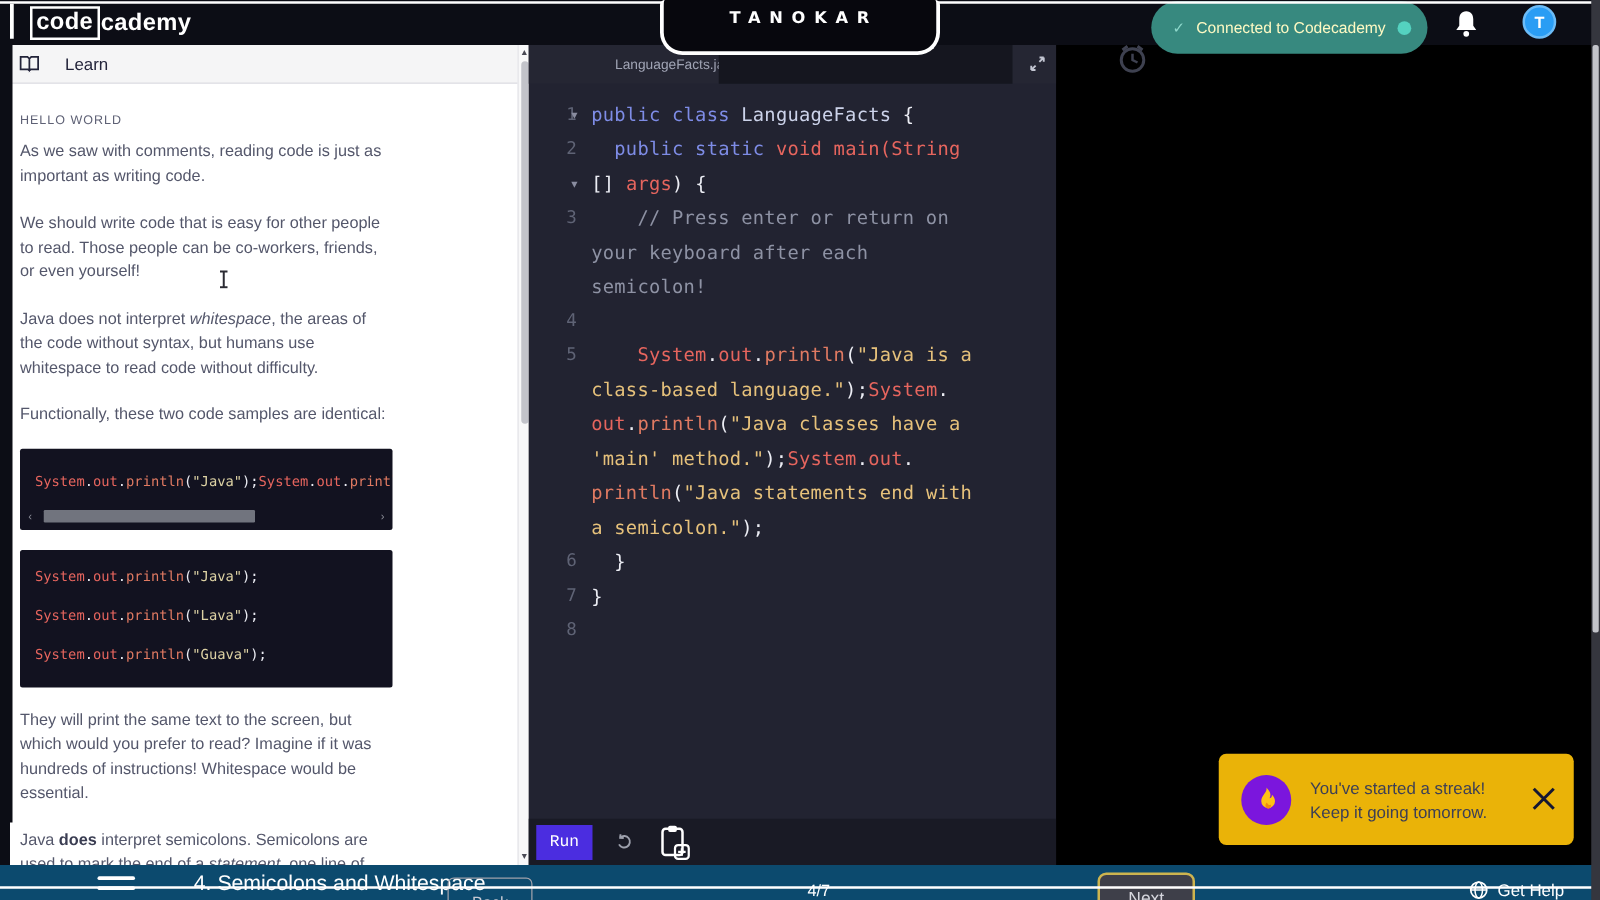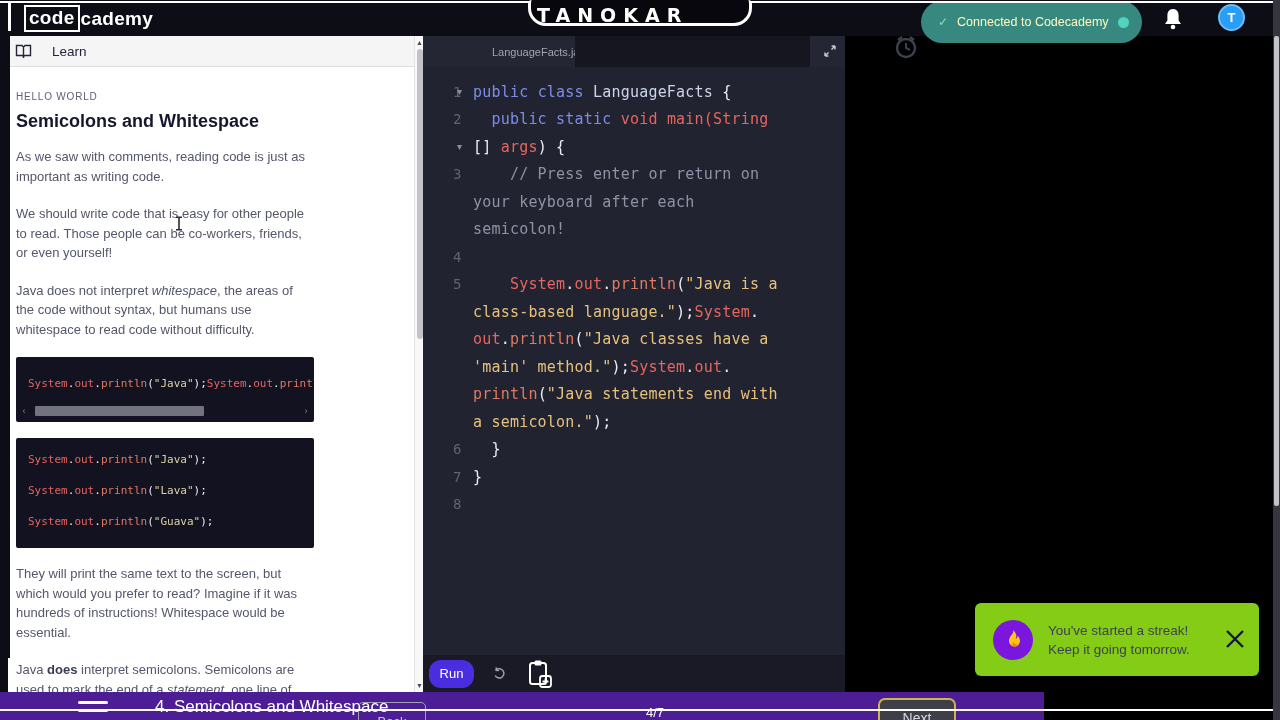--- a/index.html
+++ b/index.html
@@ -5,24 +5,24 @@
   * { box-sizing: border-box; margin: 0; padding: 0; }
   html,body { width:1280px; height:720px; overflow:hidden; }
   body { position:relative; background:#000; font-family:"Liberation Sans", sans-serif; }
 
   
   .frame-top { position:absolute; left:0; right:0; top:1px; height:2px; background:#fff; z-index:5; }
   .frame-bottom { position:absolute; left:0; right:0; top:709px; height:2px; background:#fff; z-index:7; }
   .frame-left-strip { position:absolute; left:0; top:0; width:10px; height:720px; background:#0c0d15; z-index:4; }
   .frame-left-a { position:absolute; left:8px; top:3px; width:3px; height:28px; background:#fff; z-index:5; }
   .frame-left-b { position:absolute; left:8px; top:658px; width:3px; height:53px; background:#fff; z-index:5; }
-  .watermark { position:absolute; left:528px; top:0; width:224px; height:26px; background:#07070d;
+  .watermark { position:absolute; left:528px; top:0; width:224px; height:44px; background:#07070d;
     border:3px solid #fff; border-top:none; border-radius:4px 4px 18px 18px; color:#fff; z-index:6;
-    font-family:"DejaVu Sans", sans-serif; font-weight:bold; font-size:19px; letter-spacing:7px;
-    line-height:30px; padding-left:6px; }
+    font-family:"DejaVu Sans", sans-serif; font-weight:bold; font-size:13px; letter-spacing:7px;
+    text-align:center; line-height:30px; padding-left:6px; }
 
   
   .navbar { position:absolute; left:0; top:0; width:1280px; height:36px; background:#0c0d15; z-index:3; }
   .logo { position:absolute; left:24px; top:5px; display:flex; align-items:center; color:#fff;
     font-weight:bold; font-size:19px; letter-spacing:.3px;text-align:center; }
   .logo-code { border:2px solid #fff; padding:0 3px 1px 3px; }
   .logo-rest { padding-left:1px; }
   .clock-icon { position:absolute; left:893px; top:34px; z-index:3; }
   .pill { position:absolute; left:921px; top:1px; height:42px; background:var(--pill_teal,#37897f);
     border-radius:21px; display:flex; align-items:center; gap:9px; padding:0 13px 0 17px; z-index:6; }
@@ -75,38 +75,38 @@
   .tk-cls { color:#ccd3ea; }
   .tk-red { color:var(--code_red,#e6655e);text-align:center; }
   .tk-fn  { color:var(--code_orange,#e07a62); }
   .tk-str { color:var(--str_yellow,#e6c17b); }
   .tk-cmt { color:var(--comment_gray,#8e92a4); }
   .tk-pln { color:#ecedf4; }
   .codeblock .tk-str { color:#ddd2a4; }
   .ed-toolbar { position:absolute; left:0; bottom:0; width:100%; height:37px; background:#191a25;
     display:flex; align-items:center; gap:18px; padding-left:6px; }
   .run-btn { width:45px; height:28px; background:var(--run_button,#4b2de0); color:#fff; border:none;
-    border-radius:12px; font-size:13px; font-family:Liberation Sans, sans-serif; }
+    border-radius:0; font-size:13px; font-family:Liberation Mono, monospace; }
 
   
   .output { position:absolute; left:845px; top:36px; width:435px; height:656px; background:#000; z-index:1; }
   .page-scrollbar { position:absolute; right:0; top:0; width:7px; height:720px; background:#35363e; z-index:9; }
   .page-thumb { position:absolute; left:1px; top:36px; width:5px; height:470px; background:#c2c3c9; border-radius:2px; }
 
   
-  .toast { position:absolute; left:975px; top:603px; width:284px; height:73px; background:#84cc16;
+  .toast { position:absolute; left:975px; top:603px; width:284px; height:73px; background:#eab308;
     border-radius:6px; box-shadow:0 3px 14px rgba(0,0,0,.45); display:flex; align-items:center;
     gap:15px; padding:0 12px 0 18px; z-index:8; }
   .flame-circle { width:40px; height:40px; border-radius:50%; background:var(--streak_purple,#7b16dd);
     flex:none; display:flex; align-items:center; justify-content:center; }
   .toast-text { font-size:13.5px; line-height:19px; color:#3d3f55; width:178px; }
   .toast-close { width:24px; height:24px; flex:none; background:none; border:none; }
 
   
-  .footer { position:absolute; left:0; bottom:0; width:1044px; height:28px; background:#4c1d95; z-index:6; overflow:hidden; }
+  .footer { position:absolute; left:0; bottom:0; width:1280px; height:28px; background:#0c4a6e; z-index:6; overflow:hidden; }
   .hamburger { position:absolute; left:78px; top:9px; width:30px; z-index:8; }
   .hamburger div { height:3px; background:#fff; border-radius:2px; margin-bottom:5px; }
   .lesson-label { position:absolute; left:155px; top:5px; color:#fff; font-size:17px; z-index:8; }
   .back-btn { position:absolute; left:358px; top:10px; width:68px; height:30px; background:none;
     border:1.5px solid #9fa1ab; border-radius:5px; color:#c7c9d2; font-size:13px; z-index:8;
     padding-top:8px; font-family:"Liberation Sans", sans-serif; }
   .progress { position:absolute; left:646px; top:13px; color:#fff; font-size:13px; z-index:8; }
   .next-btn { position:absolute; left:878px; top:6px; width:78px; height:32px; background:#3e3f49;
     border:2.5px solid var(--next_gold,#cdb44f); border-radius:7px; color:#d6d7de; font-size:14px;
     z-index:8; padding-top:8px; font-family:"Liberation Sans", sans-serif; }
@@ -142,24 +142,24 @@
 
 <div class="learn-panel">
   <div class="learn-header">
     <svg width="17" height="14" viewBox="0 0 17 14">
       <path d="M1.5 1.5 L7 1.5 L8.5 3 L8.5 12.5 L7.3 11.5 L1.5 11.5 Z M15.5 1.5 L10 1.5 L8.5 3 L8.5 12.5 L9.7 11.5 L15.5 11.5 Z" fill="none" stroke="#23243a" stroke-width="1.4"></path>
     </svg>
     <span>Learn</span>
   </div>
   <div class="article">
     <div class="eyebrow">HELLO WORLD</div>
-    <h1>Semicolons and Whitespace</h1>
     <p><span class="rt-t">As we saw with comments, reading code is just as important as writing code.</span></p>
     <p><span class="rt-t">We should write code that is easy for other people to read. Those people can be co-workers, friends, or even yourself!</span></p>
     <p><span class="rt-t">Java does not interpret </span><span class="rt-i">whitespace</span><span class="rt-t">, the areas of the code without syntax, but humans use whitespace to read code without difficulty.</span></p>
+    <p><span class="rt-t">Functionally, these two code samples are identical:</span></p>
     <div class="codeblock cb1">
       <div class="cb-pre"><span class="tk-red">System</span><span class="tk-pln">.</span><span class="tk-red">out</span><span class="tk-pln">.</span><span class="tk-fn">println</span><span class="tk-pln">(</span><span class="tk-str">"Java"</span><span class="tk-pln">);</span><span class="tk-red">System</span><span class="tk-pln">.</span><span class="tk-red">out</span><span class="tk-pln">.</span><span class="tk-fn">println</span><span class="tk-pln">(</span><span class="tk-str">"Lava"</span><span class="tk-pln">);</span></div>
       <div class="cb1-scroll">
         <span class="cb1-arrow">‹</span>
         <span class="cb1-track">
             <span class="cb1-thumb"></span>
           </span>
         <span class="cb1-arrow">›</span>
       </div>
     </div>

